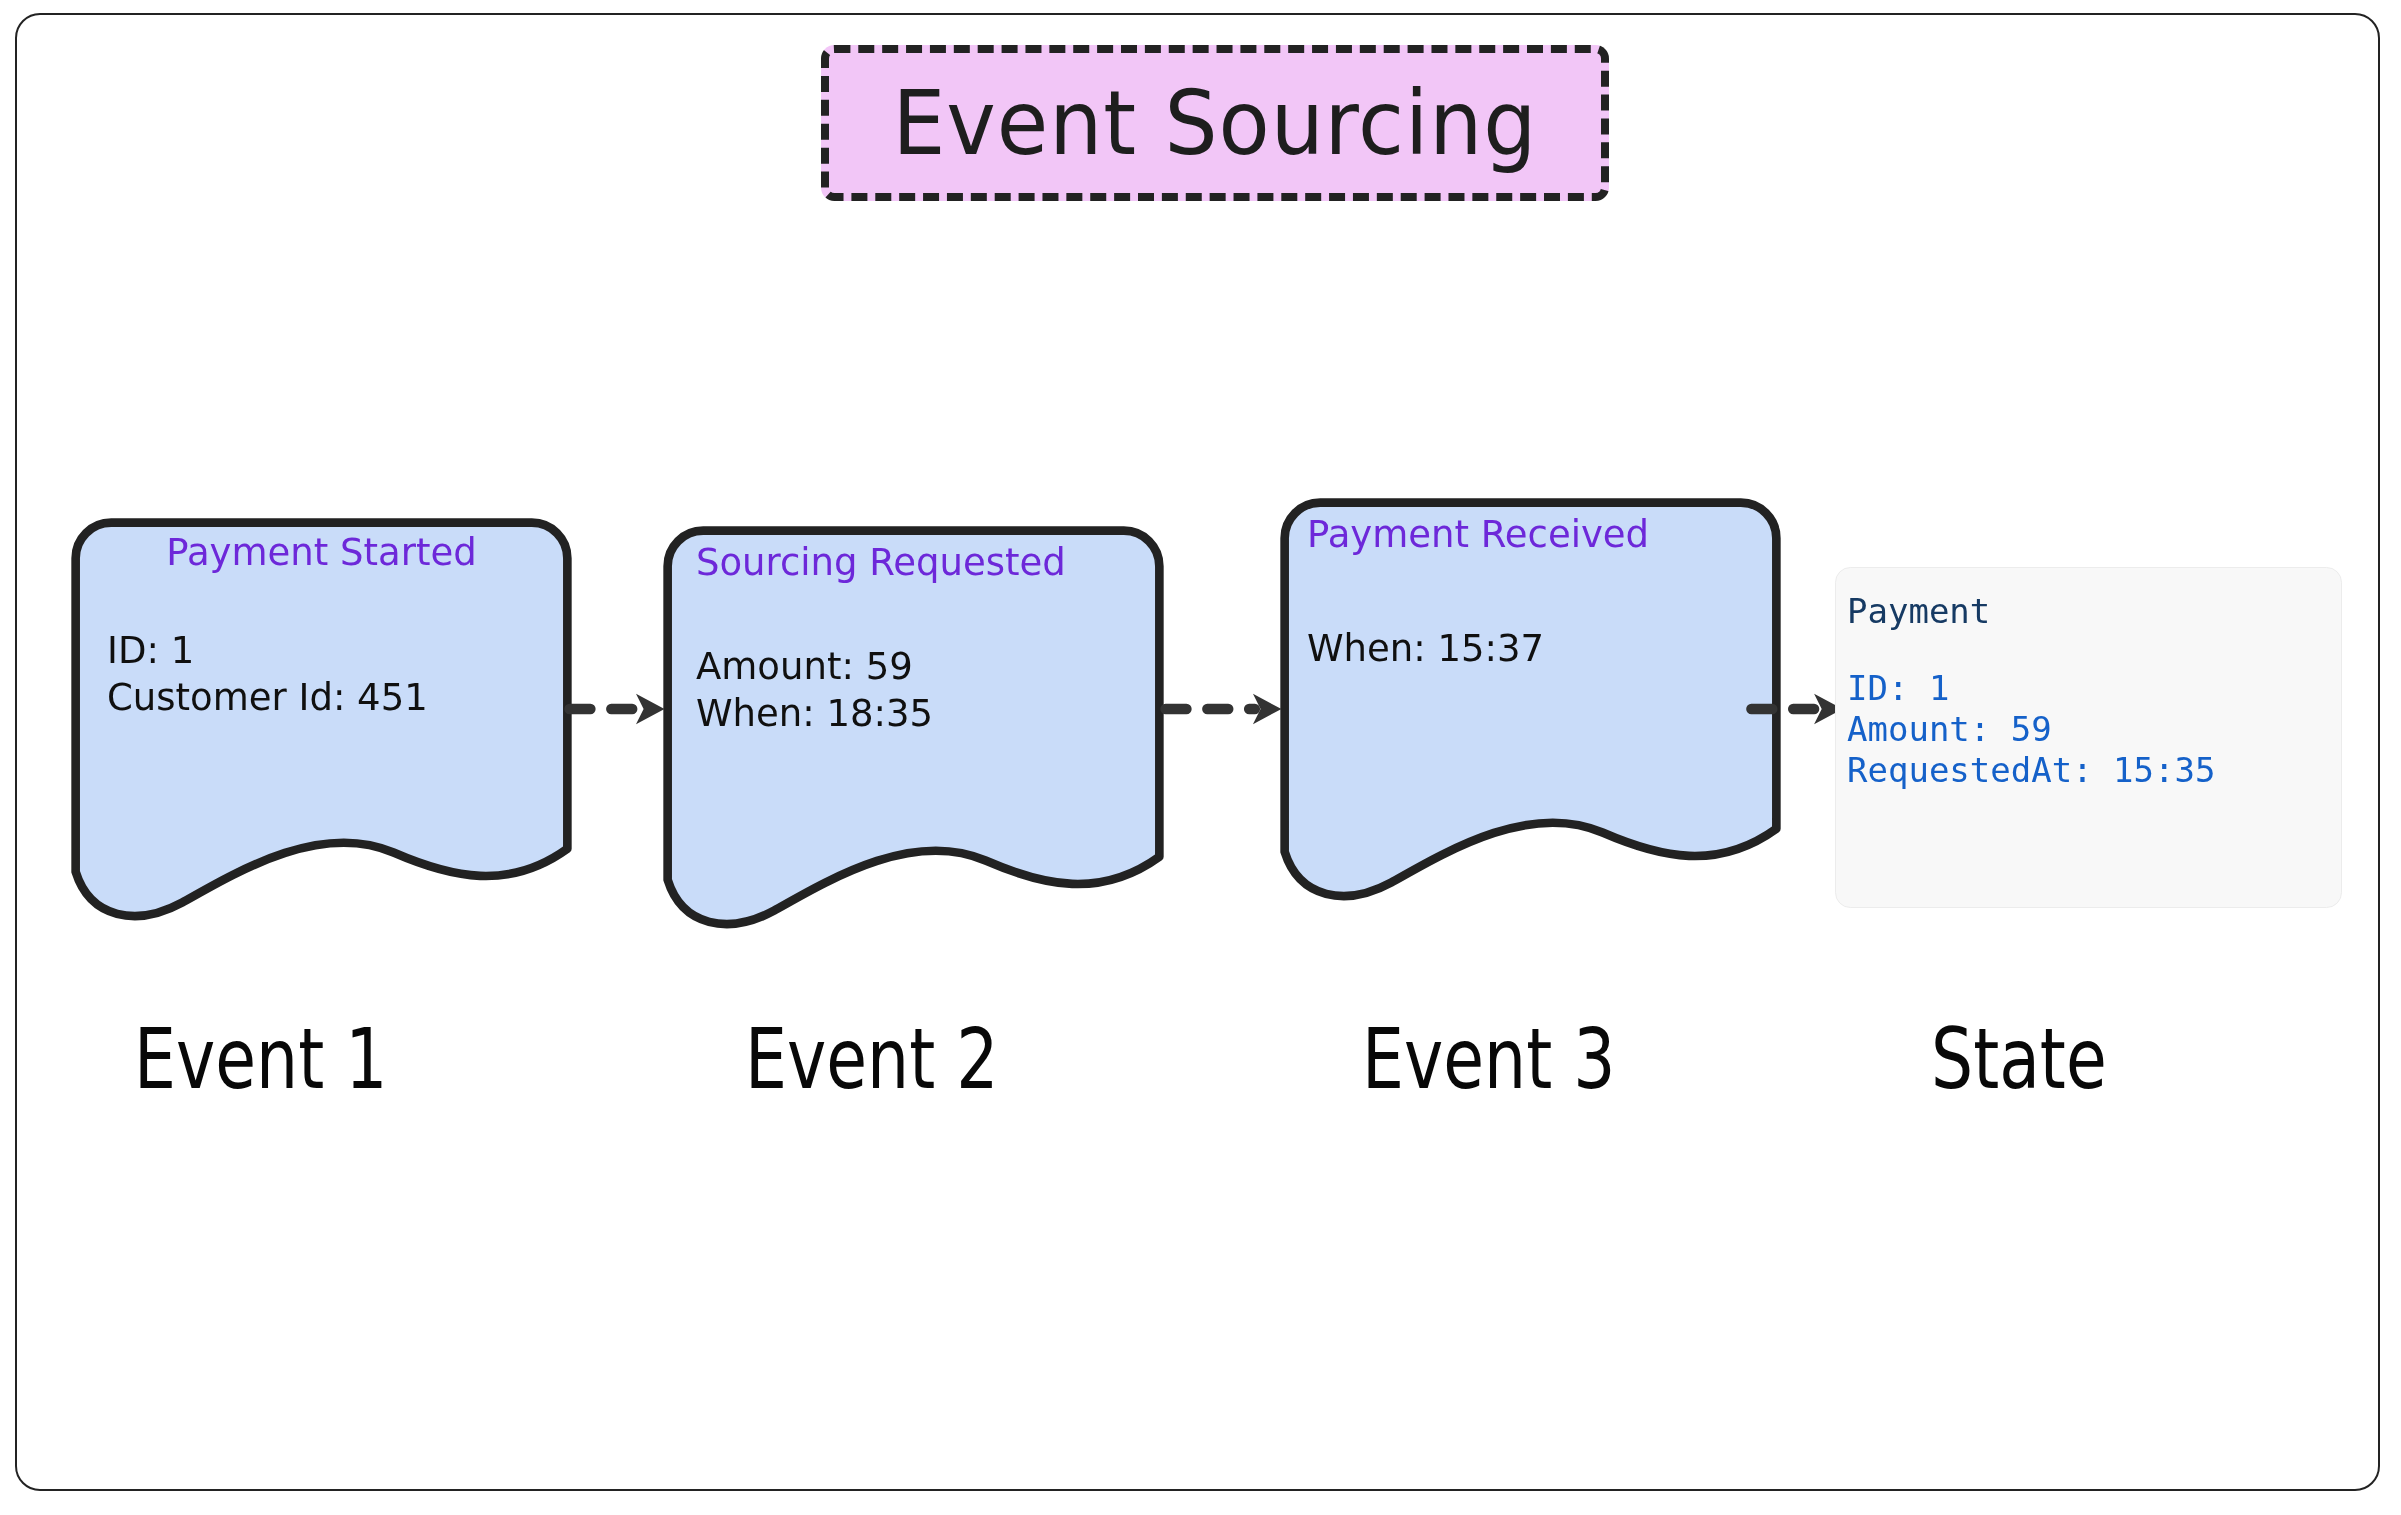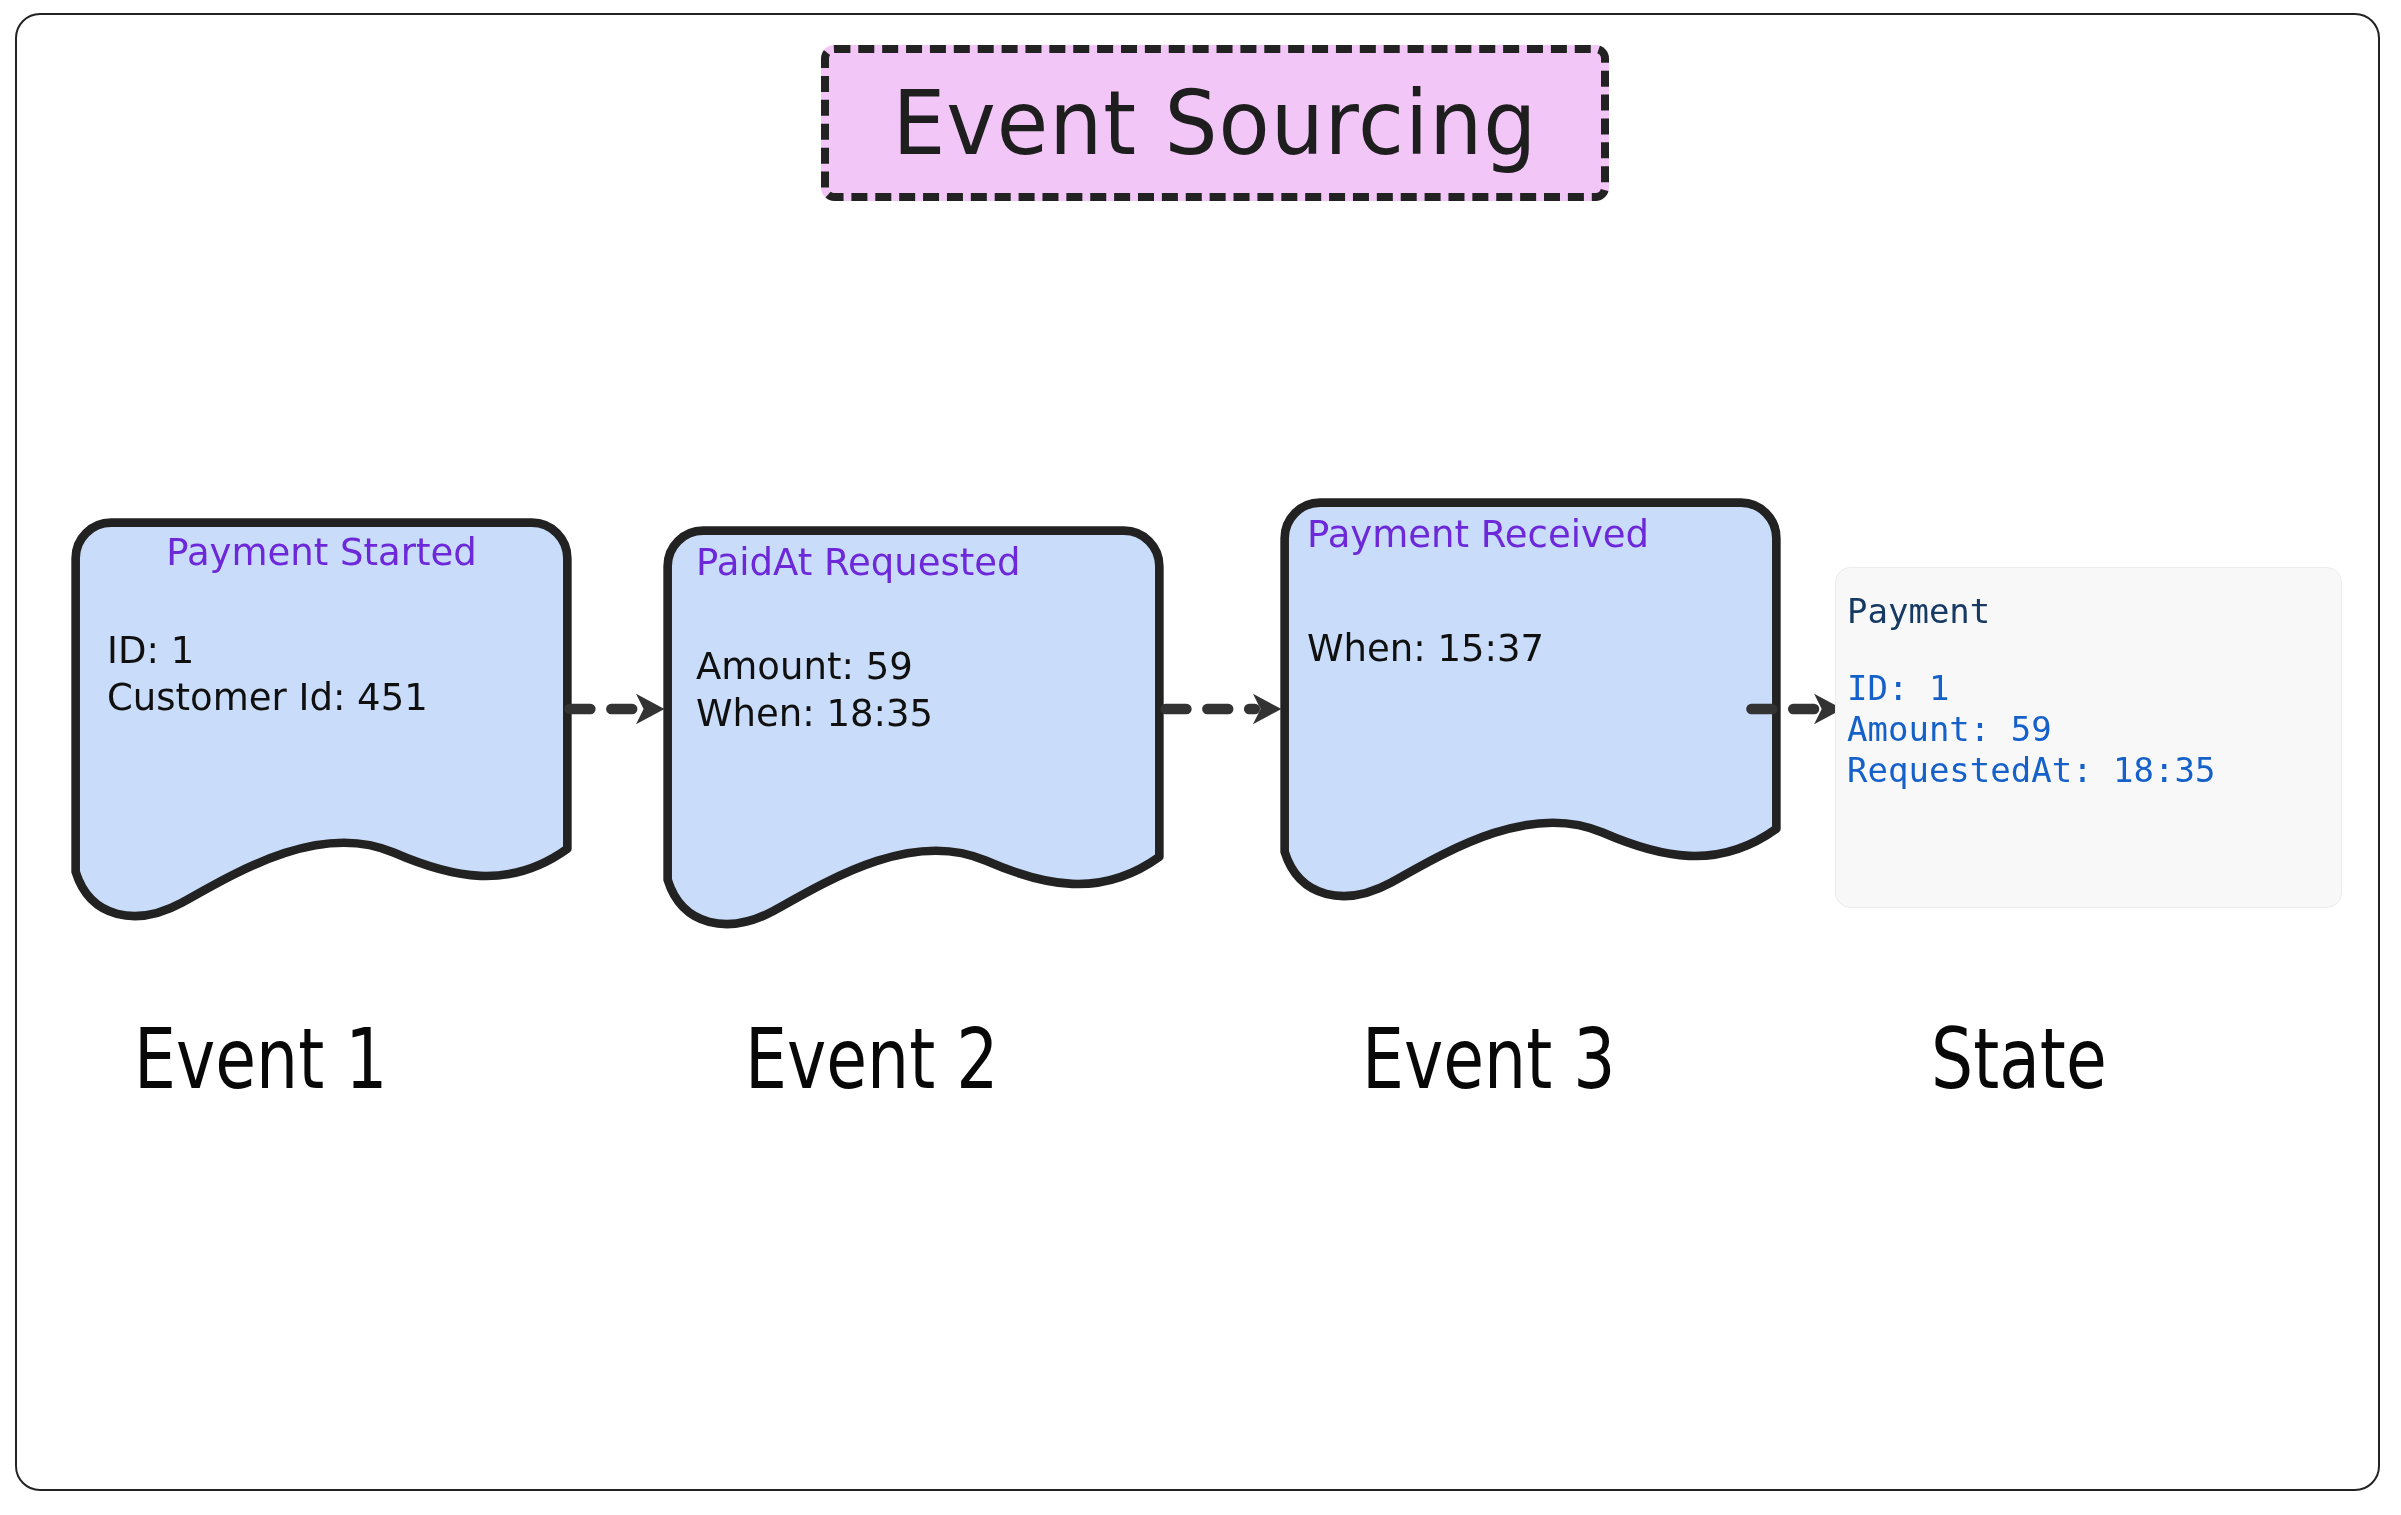--- a/index.html
+++ b/index.html
@@ -216,21 +216,21 @@
                A 37 37 0 0 1 46 9
                L 484 9
                A 37 37 0 0 1 521 46
                L 521 348
                C 460 392 400 378 340 352
                C 265 320 180 370 120 404
                C 72 430 24 420 9 372
                Z" fill="#c9dcf9" stroke="#222222" stroke-width="9" stroke-linejoin="round"></path>
     </svg>
     <div class="card-content">
-      <div class="card-title">PaidAt Requested</div>
+      <div class="card-title">Sourcing Requested</div>
       <div class="card-body">
         <div class="line">Amount: 59</div>
         <div class="line">When: 18:35</div>
       </div>
     </div>
   </div>
 
   <div class="arrow" id="arrow2">
     <svg width="117" height="38" viewBox="0 0 122 40">
       <line x1="0" y1="20" x2="94" y2="20" stroke="#333333" stroke-width="11" stroke-linecap="round" stroke-dasharray="22 22"></line>
@@ -263,21 +263,21 @@
       <line x1="0" y1="20" x2="68" y2="20" stroke="#333333" stroke-width="11" stroke-linecap="round" stroke-dasharray="22 22"></line>
       <path d="M 66 4 L 96 20 L 66 36 L 74 20 Z" fill="#333333"></path>
     </svg>
   </div>
 
   <div class="state-panel">
     <div class="state-title">Payment</div>
     <div class="state-lines">
       <div class="line">ID: 1</div>
       <div class="line">Amount: 59</div>
-      <div class="line">RequestedAt: 18:35</div>
+      <div class="line">RequestedAt: 15:35</div>
     </div>
   </div>
 
   <div class="axis-label" id="label1">Event 1</div>
   <div class="axis-label" id="label2">Event 2</div>
   <div class="axis-label" id="label3">Event 3</div>
   <div class="axis-label" id="label4">State</div>
 
 </div>
 

